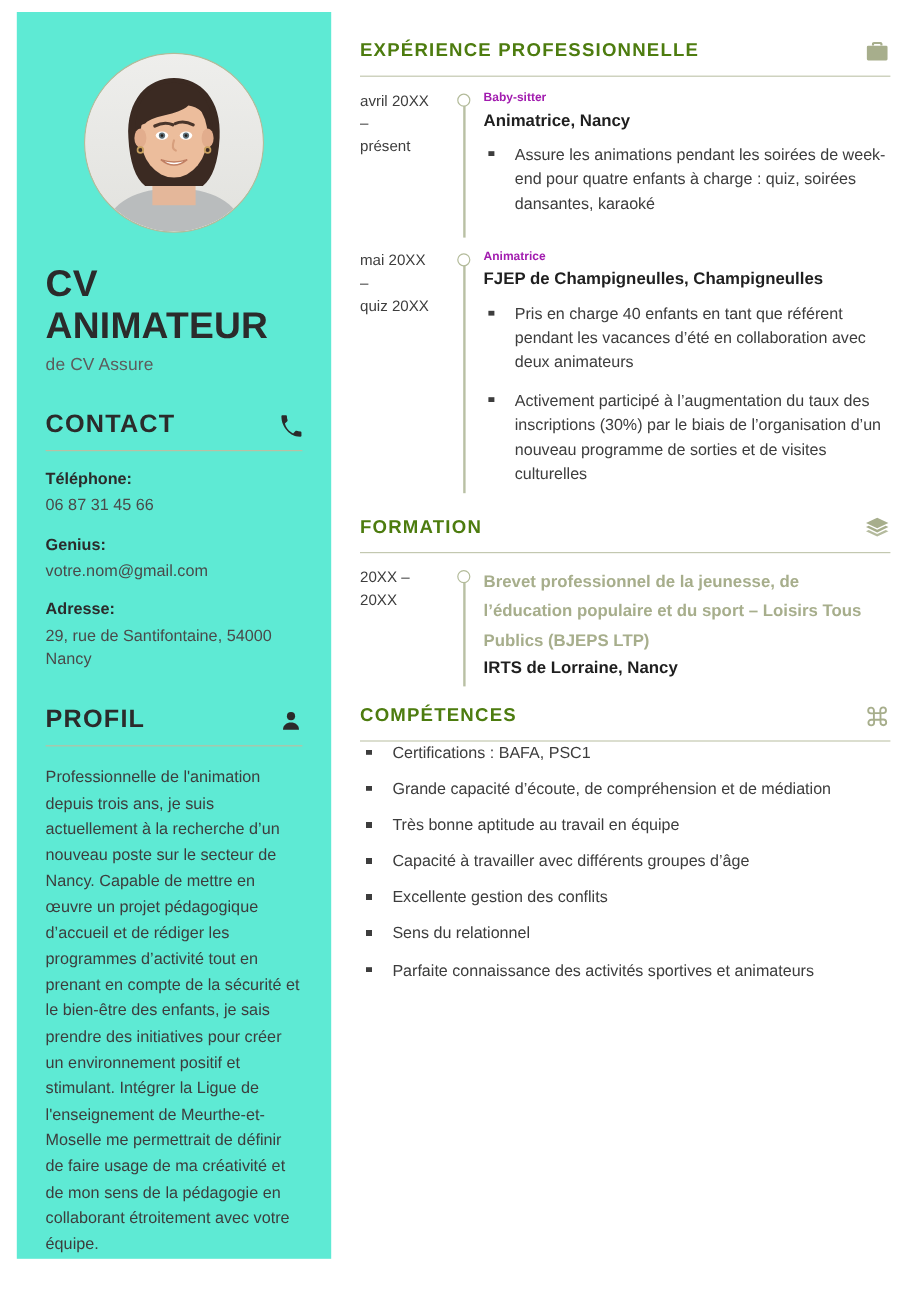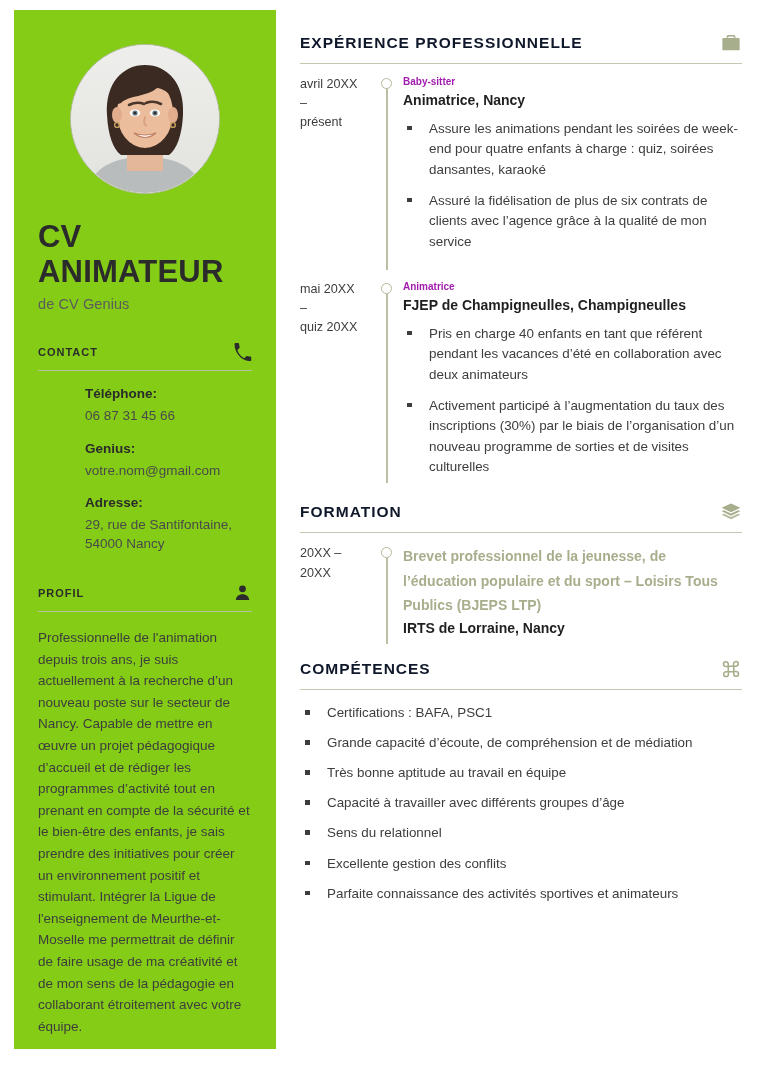--- a/index.html
+++ b/index.html
@@ -21,21 +21,21 @@
     background: #ffffff;
     display: flex;
     box-sizing: border-box;
     padding: 10px 14px 38px 14px;
   }
 
   
   .sidebar {
     width: 262px;
     flex: 0 0 262px;
-    background: #84cc16;
+    background: #5eead4;
     box-sizing: border-box;
     padding: 30px 24px 12px 24px;
   }
   .avatar-wrap {
     display: flex;
     justify-content: center;
     margin-top: 4px;
   }
   .avatar {
     width: 148px;
@@ -63,34 +63,34 @@
     letter-spacing: 0.1px;
   }
 
   .side-section { margin-top: 30px; }
   .side-head-row {
     display: flex;
     align-items: center;
     justify-content: space-between;
   }
   .side-head {
-    font-size: 11px;
+    font-size: 21px;
     font-weight: 700;
     letter-spacing: 1.0px;
     color: #2b2b2b;
   }
   .side-icon { width: 19px; height: 19px; display: block; color: #2b2b2b; }
   .side-icon svg { width: 100%; height: 100%; display:block; fill: currentColor; }
   .side-rule {
     height: 1px;
     background: #b9c0a4;
     margin-top: 9px;
     margin-bottom: 15px;
   }
-  .field { margin-bottom: 15px; margin-left: 47px; }
+  .field { margin-bottom: 15px; }
   .field-label {
     font-size: 13.5px;
     font-weight: 700;
     color: #2b2b2b;
     margin-bottom: 5px;
   }
   .field-value {
     font-size: 13.5px;
     color: #4a4a4a;
     line-height: 1.42;
@@ -111,21 +111,21 @@
   }
   .sec-head-row {
     display: flex;
     align-items: center;
     justify-content: space-between;
   }
   .sec-head {
     font-size: 15.5px;
     font-weight: 700;
     letter-spacing: 1.0px;
-    color: #0f172a;
+    color: #4d7c0f;
   }
   .sec-icon { width: 22px; height: 22px; color: #a7ae8c; }
   .sec-icon svg { width: 100%; height: 100%; display: block; fill: currentColor; }
   .sec-rule {
     height: 1px;
     background: #c3c8b0;
     margin-top: 9px;
   }
 
   .entry {
@@ -201,21 +201,21 @@
   ul.bullets li::before {
     content: "";
     position: absolute;
     left: 4px;
     top: 7px;
     width: 4.5px;
     height: 4.5px;
     background: #3d3d3d;
   }
 
-  .skills { margin-top: 13px; }
+  .skills { }
   ul.skills-list {
     list-style: none;
     margin: 0;
     padding: 0;
   }
   ul.skills-list li {
     position: relative;
     padding-left: 27px;
     margin-bottom: 10px;
     font-size: 13.4px;
@@ -285,21 +285,21 @@
             <circle cx="46" cy="80" r="2.4" fill="none" stroke="#c9a15f" stroke-width="1.4"></circle>
             <circle cx="102" cy="80" r="2.4" fill="none" stroke="#c9a15f" stroke-width="1.4"></circle>
           </g>
         </svg>
       </div>
     </div>
 
     <div class="name-block">
       <div class="name-line">CV</div>
       <div class="name-line">ANIMATEUR</div>
-      <div class="subtitle">de CV Genius</div>
+      <div class="subtitle">de CV Assure</div>
     </div>
 
     <section class="side-section">
       <div class="side-head-row">
         <div class="side-head">CONTACT</div>
         <span class="side-icon">
           <svg viewBox="0 0 24 24" aria-hidden="true">
             <path d="M6.6 10.8c1.7 3.3 4.3 5.9 7.6 7.6l2.5-2.5c.3-.3.8-.4 1.2-.3 1.3.4 2.6.7 4 .7.6 0 1.1.5 1.1 1.1V21c0 .6-.5 1.1-1.1 1.1C11.6 22.1 1.9 12.4 1.9 .4 1.9 -.2 2.4-.7 3-.7h3.6c.6 0 1.1.5 1.1 1.1 0 1.4.2 2.7.7 4 .1.4 0 .9-.3 1.2l-2.5 2.5z" transform="translate(0 2)"></path>
           </svg>
         </span>
@@ -358,21 +358,20 @@
         </div>
         <div class="entry-rail">
           <div class="rail-line"></div>
           <div class="rail-dot"></div>
         </div>
         <div class="entry-body">
           <div class="job-title">Baby-sitter</div>
           <div class="job-org">Animatrice, Nancy</div>
           <ul class="bullets">
             <li>Assure les animations pendant les soirées de week-end pour quatre enfants à charge : quiz, soirées dansantes, karaoké</li>
-            <li>Assuré la fidélisation de plus de six contrats de clients avec l’agence grâce à la qualité de mon service</li>
           </ul>
         </div>
       </div>
 
       <div class="entry" style="padding-top:22px;">
         <div class="entry-date">
           <div>mai 20XX</div>
           <div>–</div>
           <div>quiz 20XX</div>
         </div>
@@ -434,21 +433,21 @@
         </span>
       </div>
       <div class="sec-rule"></div>
 
       <div class="skills">
         <ul class="skills-list">
           <li>Certifications : BAFA, PSC1</li>
           <li>Grande capacité d’écoute, de compréhension et de médiation</li>
           <li>Très bonne aptitude au travail en équipe</li>
           <li>Capacité à travailler avec différents groupes d’âge</li>
+          <li>Excellente gestion des conflits</li>
           <li>Sens du relationnel</li>
-          <li>Excellente gestion des conflits</li>
           <li>Parfaite connaissance des activités sportives et animateurs</li>
         </ul>
       </div>
     </section>
 
   </main>
 </div>
 
 </body></html>

